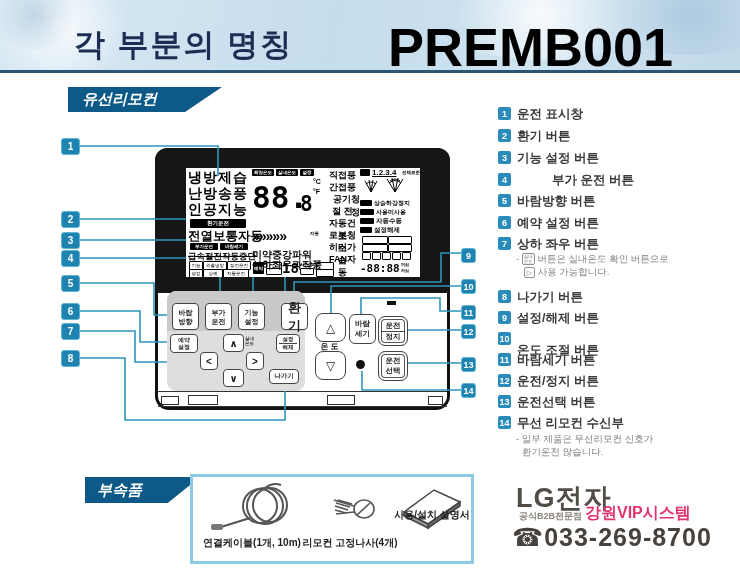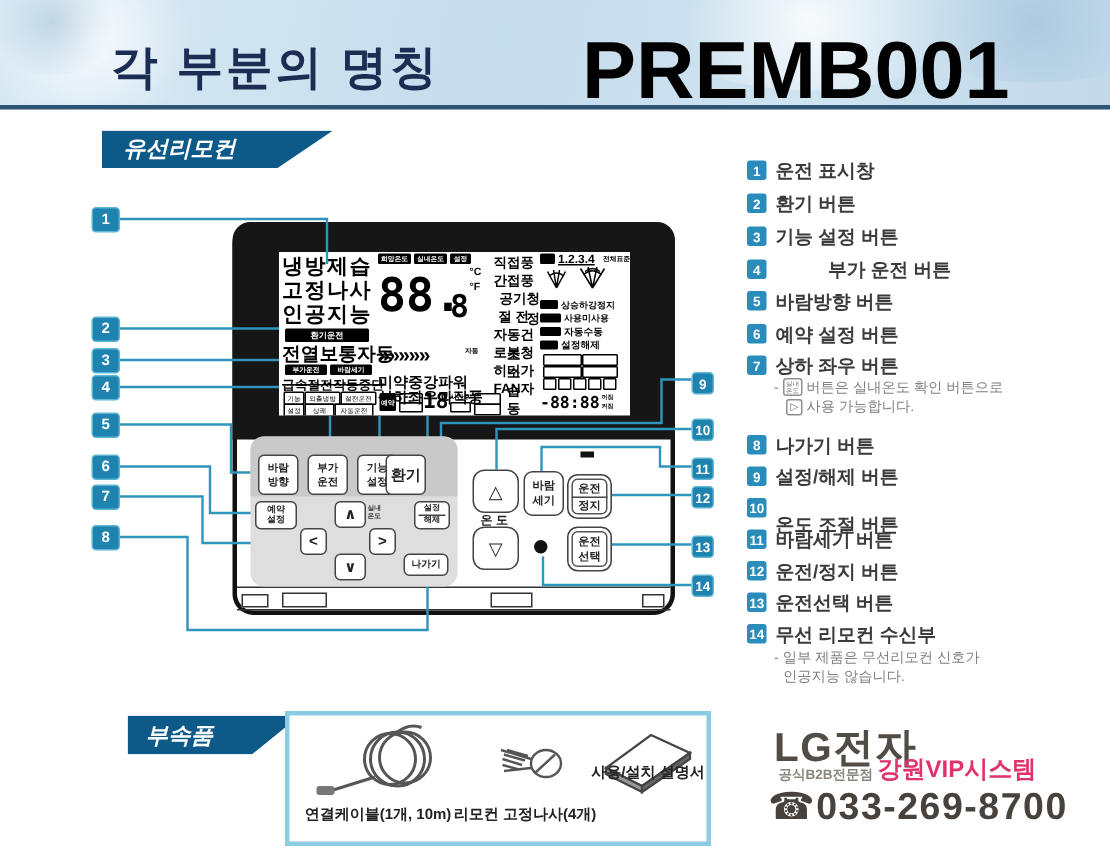--- a/index.html
+++ b/index.html
@@ -90,21 +90,21 @@
       <path d="M461 363 H407"></path>
       <path d="M461 390 H362 V371"></path>
     </g>
   </svg>
 
   <div class="abs panel"></div>
   <div class="abs remote"></div>
 
   <div class="abs lcd">
     <span class="mode" style="left:2px;top:1px;">냉방제습</span>
-    <span class="mode" style="left:2px;top:17px;">고정나사</span>
+    <span class="mode" style="left:2px;top:17px;">난방송풍</span>
     <span class="mode" style="left:2px;top:33px;">인공지능</span>
     <span class="kb" style="left:4px;top:51px;width:56px;height:9px;font-size:5.5px;">환기운전</span>
     <span style="left:2px;top:60px;font-size:12.5px;font-weight:900;white-space:nowrap;">전열보통자동</span>
     <span class="kb" style="left:4px;top:75px;width:28px;height:7px;font-size:4.5px;">부가운전</span>
     <span class="kb" style="left:34px;top:75px;width:28px;height:7px;font-size:4.5px;">바람세기</span>
     <span style="left:2px;top:83px;font-size:8.5px;font-weight:700;text-decoration:line-through;white-space:nowrap;">급속절전작동중단</span>
     <span class="ob" style="left:3px;top:93px;width:12px;height:7px;">기능</span>
     <span class="ob" style="left:17px;top:93px;width:22px;height:7px;">외출냉방</span>
     <span class="ob" style="left:41px;top:93px;width:22px;height:7px;">절전운전</span>
     <span class="ob" style="left:3px;top:101px;width:12px;height:7px;">설정</span>
@@ -187,21 +187,21 @@
       <span>방향</span>
   </div>
   <div class="abs rbtn" style="left:205px;top:303px;width:25px;height:25px;font-size:7px;line-height:9px;">
     <span>부가</span>
       <span>운전</span>
   </div>
   <div class="abs rbtn" style="left:238px;top:303px;width:25px;height:25px;font-size:7px;line-height:9px;">
     <span>기능</span>
       <span>설정</span>
   </div>
-  <div class="abs rbtn" style="left:257px;top:303px;width:25px;height:25px;font-size:10px;">
+  <div class="abs rbtn" style="left:281px;top:303px;width:25px;height:25px;font-size:13px;">
     <span>환기</span>
   </div>
 
   <div class="abs rbtn" style="left:170px;top:334px;width:26px;height:17px;font-size:6px;line-height:7px;">
     <span>예약</span>
       <span>설정</span>
   </div>
   <div class="abs rbtn" style="left:276px;top:334px;width:22px;height:17px;font-size:5.5px;line-height:7px;">
     <span>설정</span>
       <span class="l2">해제</span>
@@ -307,21 +307,21 @@
   <div class="abs pnum" style="left:498px;top:353px;">11</div>
   <div class="abs plabel" style="left:517px;top:352px;">바람세기 버튼</div>
   <div class="abs pnum" style="left:498px;top:374px;">12</div>
   <div class="abs plabel" style="left:517px;top:373px;">운전/정지 버튼</div>
   <div class="abs pnum" style="left:498px;top:395px;">13</div>
   <div class="abs plabel" style="left:517px;top:394px;">운전선택 버튼</div>
   <div class="abs pnum" style="left:498px;top:416px;">14</div>
   <div class="abs plabel" style="left:517px;top:415px;">무선 리모컨 수신부</div>
   <div class="abs pnote" style="left:516px;top:432px;">
     <div>- 일부 제품은 무선리모컨 신호가</div>
-    <div style="padding-left:6px;">인공지능 않습니다.</div>
+    <div style="padding-left:6px;">환기운전 않습니다.</div>
   </div>
 
   <div class="abs banner" style="left:85px;top:477px;width:103px;height:26px;clip-path:polygon(0 0,100% 0,72% 100%,0 100%);font-size:15px;padding-left:12px;">
     <span>부속품</span>
   </div>
   <div class="abs accbox"></div>
   <svg class="abs" style="left:203px;top:480px;z-index:3;" width="108" height="54">
     <g stroke="#555" stroke-width="2" fill="none">
       <circle cx="62" cy="26" r="18"></circle>
         <circle cx="57" cy="26" r="17"></circle>

